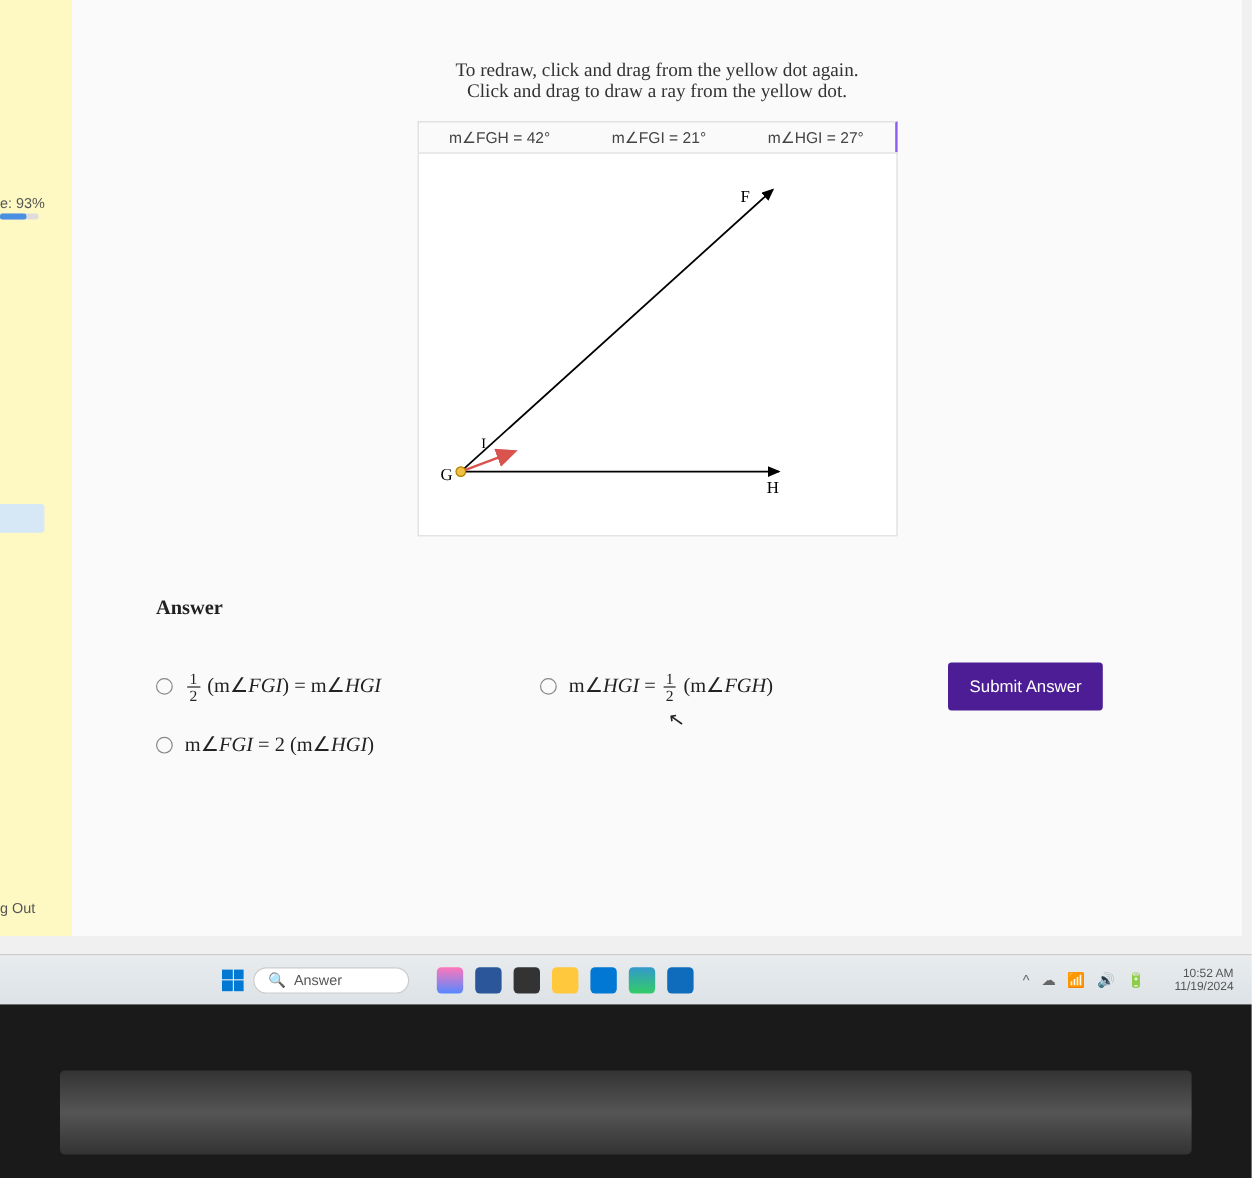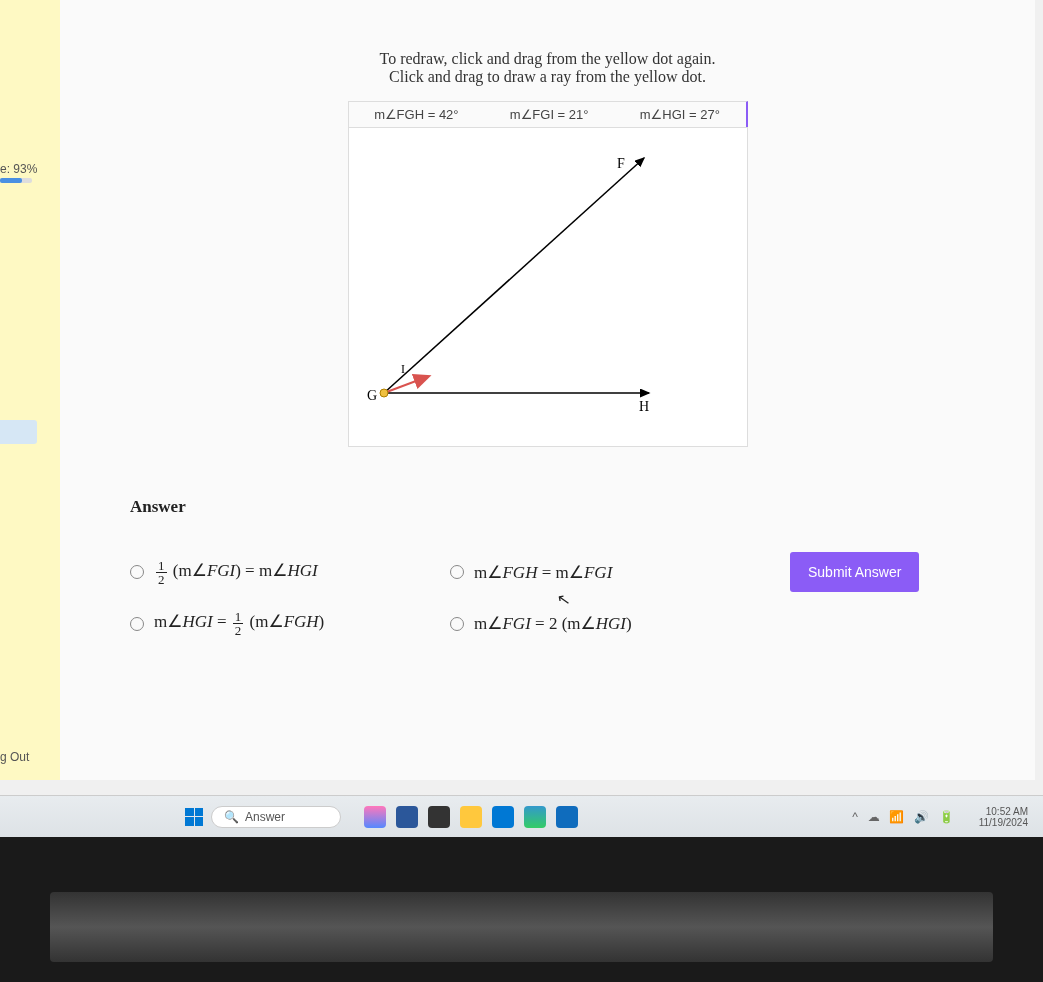--- a/index.html
+++ b/index.html
@@ -142,21 +142,21 @@
     display: inline-block;
     vertical-align: middle;
     text-align: center;
     font-size: 13px;
     line-height: 1;
     margin: 0 2px;
   }
   .frac .num { display: block; border-bottom: 1px solid #222; padding: 0 2px; }
   .frac .den { display: block; padding: 0 2px; }
   .submit-btn {
-    background: #8b5cf6;
+    background: #4c1d95;
     color: #fff;
     font-family: Arial, sans-serif;
     font-size: 14px;
     padding: 12px 18px;
     border: none;
     border-radius: 3px;
     cursor: pointer;
     grid-row: 1;
     grid-column: 3;
     justify-self: start;
@@ -281,26 +281,20 @@
     <div class="options-grid">
 
       <label class="option">
         <span class="radio"></span>
         <span>
           <span class="frac"><span class="num">1</span><span class="den">2</span></span>
           (m∠<span class="math-it">FGI</span>) = m∠<span class="math-it">HGI</span>
         </span>
       </label>
 
-      <label class="option">
-        <span class="radio"></span>
-        <span>
-          m∠<span class="math-it">FGH</span> = m∠<span class="math-it">FGI</span>
-        </span>
-      </label>
 
       <button class="submit-btn">Submit Answer</button>
 
       <label class="option">
         <span class="radio"></span>
         <span>
           m∠<span class="math-it">HGI</span> = <span class="frac"><span class="num">1</span><span class="den">2</span></span> (m∠<span class="math-it">FGH</span>)
         </span>
       </label>
 

